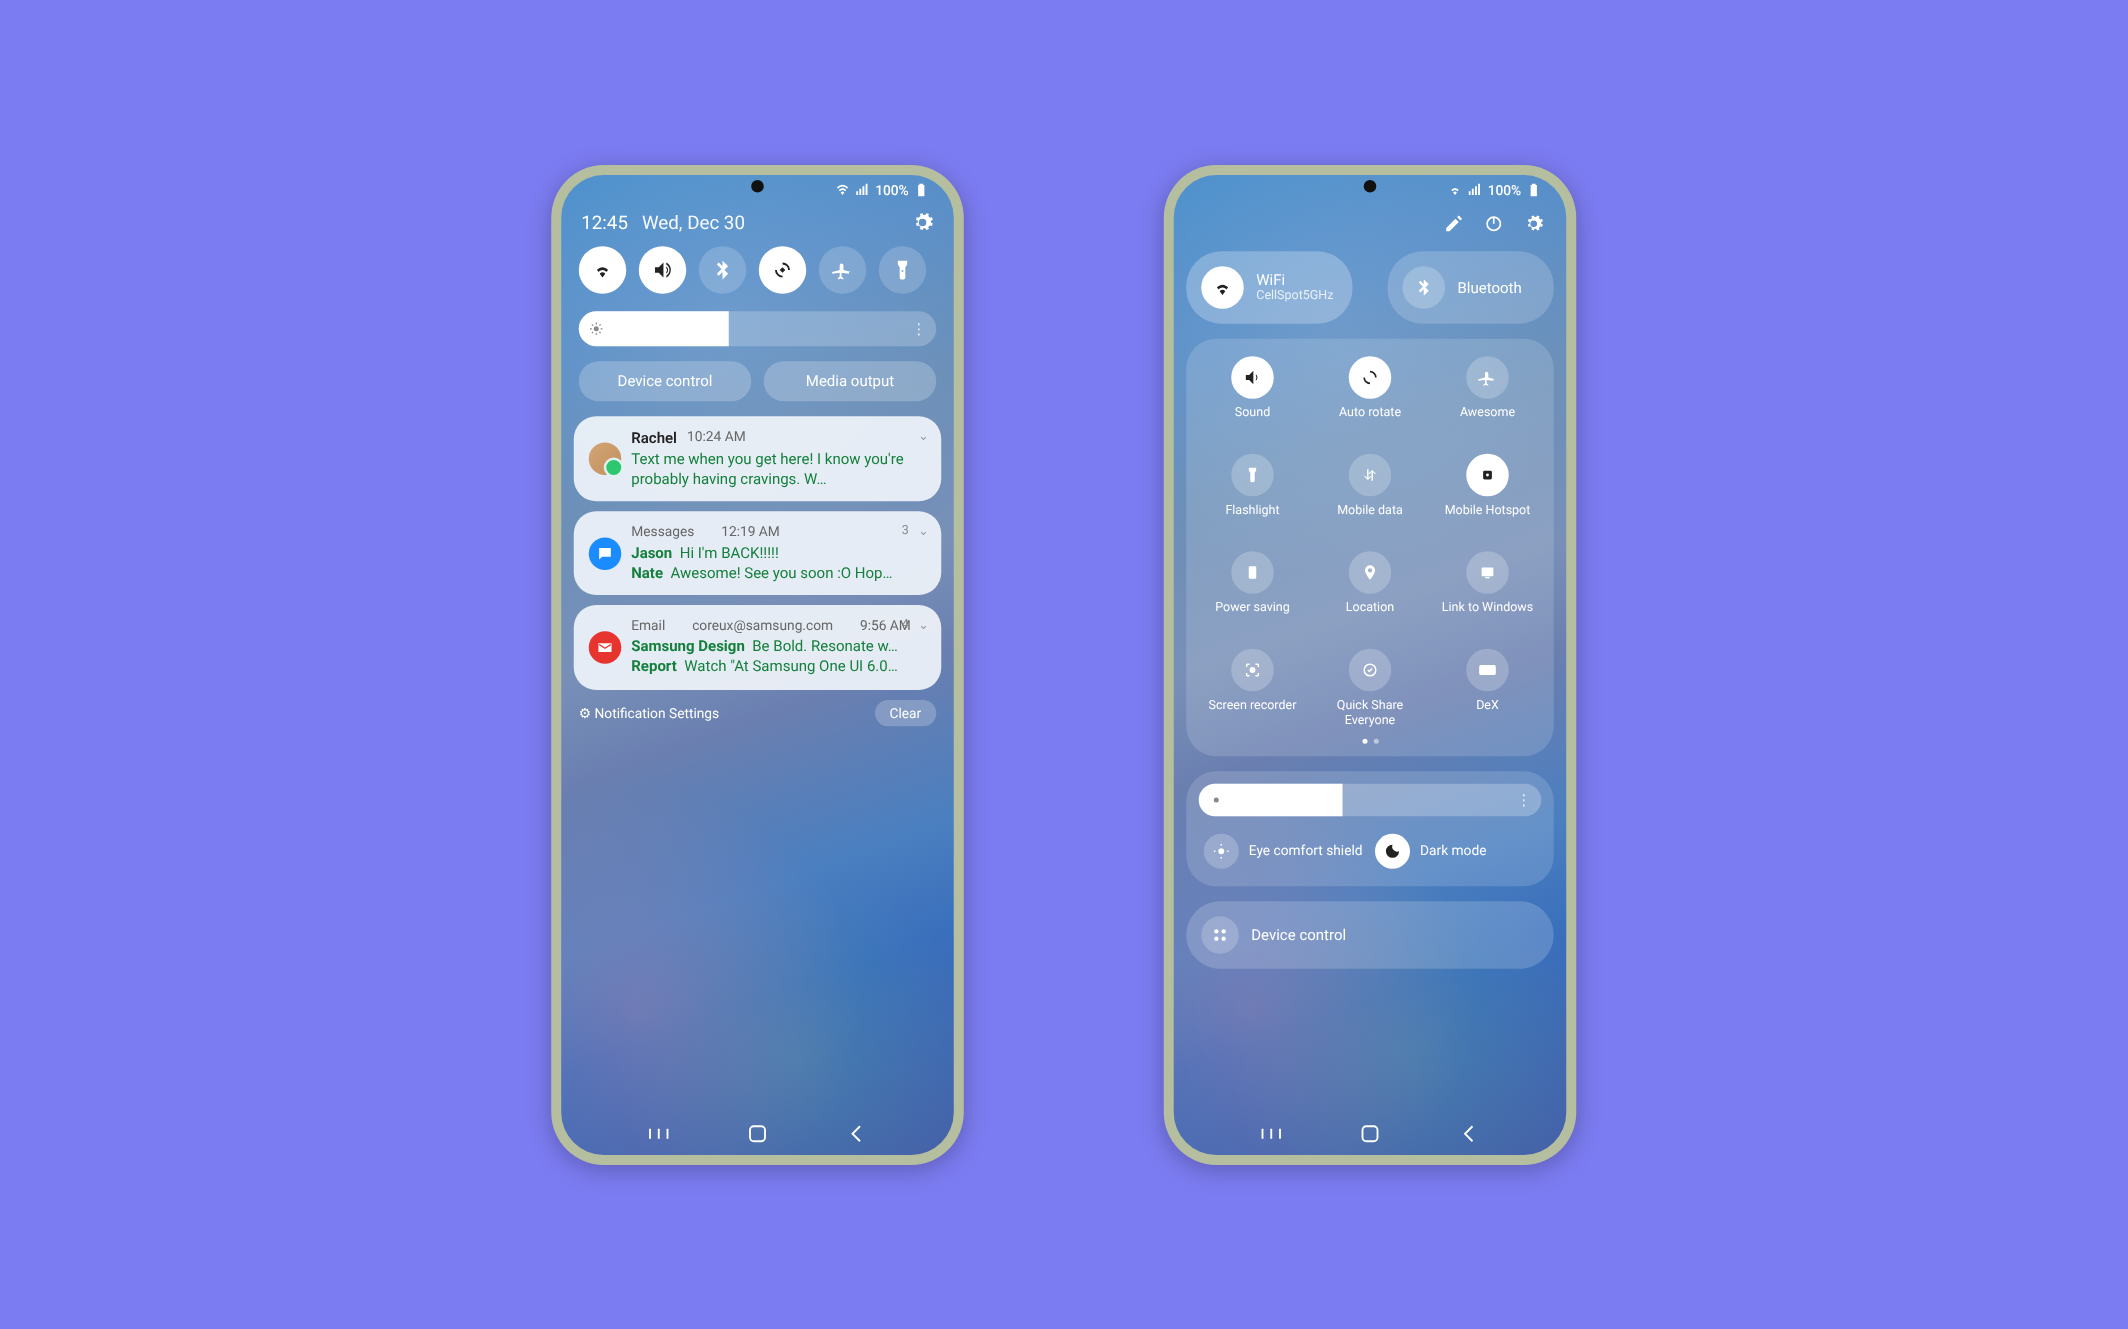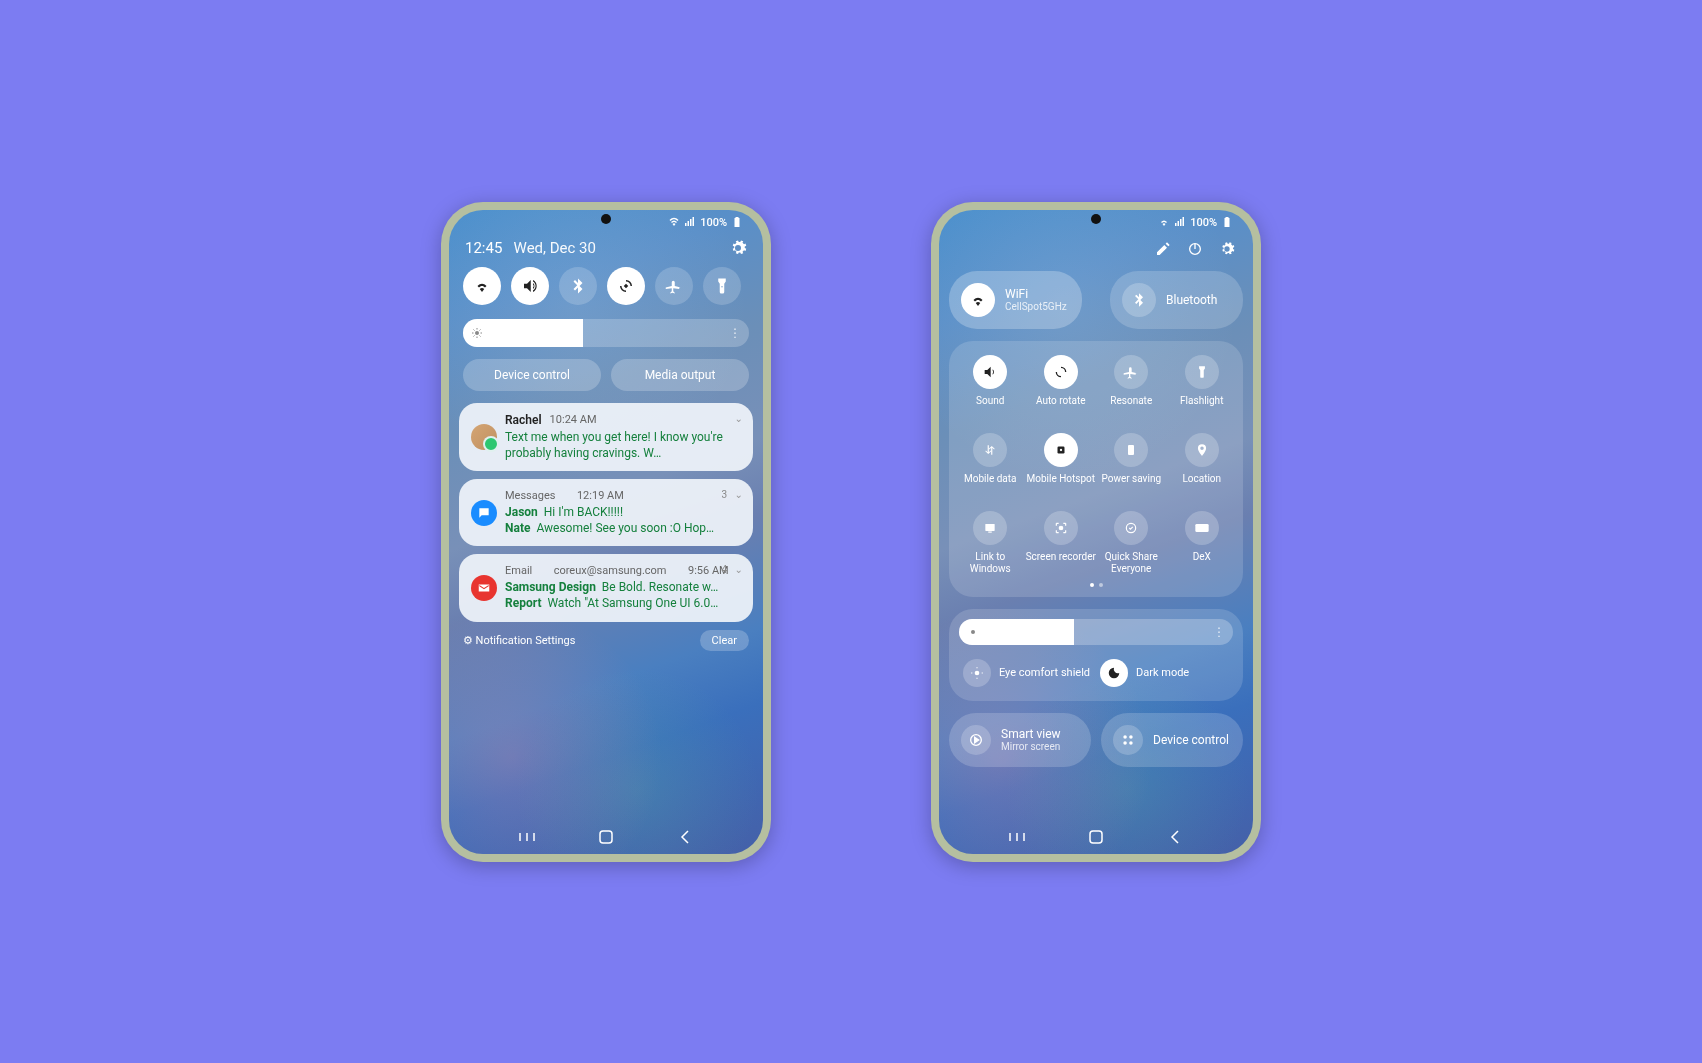--- a/index.html
+++ b/index.html
@@ -1,17 +1,17 @@
 <!DOCTYPE html>
 <html><head>
 <meta charset="utf-8">
 <style>
 * { margin: 0; padding: 0; box-sizing: border-box; font-family: -apple-system, BlinkMacSystemFont, 'Segoe UI', Roboto, sans-serif; }
 body { background: #7c7cf2; width: 1702px; height: 1063px; display: flex; align-items: center; justify-content: center; gap: 160px; }
-.phone { width: 330px; height: 660px; background: #b5bfa0; border-radius: 42px; padding: 8px; position: relative; box-shadow: 0 4px 20px rgba(0,0,0,0.25); }
+.phone { width: 330px; height: 800px; background: #b5bfa0; border-radius: 42px; padding: 8px; position: relative; box-shadow: 0 4px 20px rgba(0,0,0,0.25); }
 .screen { width: 100%; height: 100%; border-radius: 34px; overflow: hidden; position: relative; background: linear-gradient(160deg, #4a8fcc 0%, #5a8fc8 15%, #6b8fb8 30%, #7890b8 45%, #6a7fb0 55%, #4a7fc0 70%, #3a6fbc 80%, #4560a8 100%); }
 .screen::before { content:''; position:absolute; inset:0; background: radial-gradient(circle at 20% 85%, rgba(255,140,160,0.25) 0%, transparent 25%), radial-gradient(circle at 60% 90%, rgba(100,200,150,0.2) 0%, transparent 20%), radial-gradient(circle at 40% 15%, rgba(200,220,240,0.15) 0%, transparent 30%); }
 .camera { position: absolute; top: 12px; left: 50%; transform: translateX(-50%); width: 10px; height: 10px; background: #111; border-radius: 50%; z-index: 100; }
 .content { position: absolute; inset: 0; padding: 0 10px; color: #fff; display: flex; flex-direction: column; }
 .status-bar { display: flex; justify-content: flex-end; align-items: center; gap: 4px; padding: 6px 10px 2px; font-size: 11px; font-weight: 500; }
 .status-bar svg, .status-bar .ic { width: 12px; height: 12px; }
 .header-row { display: flex; align-items: center; justify-content: space-between; padding: 8px 6px 10px; }
 .dt { font-size: 15px; font-weight: 400; }
 .dt .dater { font-weight: 400; opacity: 0.95; }
 .gear { width: 18px; height: 18px; }
@@ -45,21 +45,21 @@
 .tile-row { display:flex; gap:28px; padding:0 0; }
 .tile { flex:1; height:58px; border-radius:28px; display:flex; align-items:center; padding:0 12px; gap:10px; }
 .tile.on { background: rgba(255,255,255,0.25); }
 .tile.off { background: rgba(255,255,255,0.18); }
 .tile .tile-icon { width:34px; height:34px; border-radius:50%; display:flex; align-items:center; justify-content:center; flex-shrink:0; }
 .tile.on .tile-icon { background:#fff; color:#222; }
 .tile.off .tile-icon { background: rgba(255,255,255,0.22); color:#fff; }
 .tile .tile-text .t1 { font-size:12px; }
 .tile .tile-text .t2 { font-size:10px; opacity:0.8; }
 .grid-panel { background: rgba(255,255,255,0.15); border-radius: 24px; margin-top:12px; padding:14px 6px 10px; }
-.grid { display:grid; grid-template-columns: repeat(4,1fr); gap:14px 0; }
+.grid { display:grid; grid-template-columns: repeat(3,1fr); gap:14px 0; }
 .gbtn { display:flex; flex-direction:column; align-items:center; gap:6px; }
 .gbtn .circ { width:34px; height:34px; border-radius:50%; display:flex; align-items:center; justify-content:center; }
 .gbtn.on .circ { background:#fff; color:#222; }
 .gbtn.off .circ { background: rgba(255,255,255,0.22); color:#fff; }
 .gbtn .lbl { font-size:10px; text-align:center; line-height:1.2; min-height:24px; }
 .dots { display:flex; justify-content:center; gap:5px; margin-top:8px; }
 .dots span { width:4px; height:4px; border-radius:50%; background:rgba(255,255,255,0.5); }
 .dots span.active { background:#fff; }
 .bright-panel { background: rgba(255,255,255,0.15); border-radius:24px; margin-top:12px; padding:10px; }
 .bright-panel .brightness { margin:0; height:26px; background:rgba(255,255,255,0.25); }
@@ -289,21 +289,21 @@
                 </svg>
               </div>
               <div class="lbl">Auto rotate</div>
             </div>
           <div class="gbtn off">
               <div class="circ">
                 <svg width="16" height="16" viewBox="0 0 24 24" fill="currentColor">
                   <path d="M21 14l-8-2V7a2 2 0 00-4 0v5l-8 2v2l8-1v4l-2 2v1l3-1 3 1v-1l-2-2v-4l8 1v-2z"></path>
                 </svg>
               </div>
-              <div class="lbl">Resonate</div>
+              <div class="lbl">Awesome</div>
             </div>
           <div class="gbtn off">
               <div class="circ">
                 <svg width="14" height="14" viewBox="0 0 24 24" fill="currentColor">
                   <path d="M7 2h10v4l-2 3v11a2 2 0 01-2 2h-2a2 2 0 01-2-2V9L7 6V2z"></path>
                 </svg>
               </div>
               <div class="lbl">Flashlight</div>
             </div>
           <div class="gbtn off">
@@ -403,32 +403,20 @@
               <div class="tc">
                 <svg width="14" height="14" viewBox="0 0 24 24" fill="currentColor">
                   <path d="M12 3a9 9 0 109 9 7 7 0 01-9-9z"></path>
                 </svg>
               </div>
               <div class="tl">Dark mode</div>
             </div>
         </div>
       </div>
       <div class="bottom-tiles">
-        <div class="btile">
-          <div class="bi">
-              <svg width="16" height="16" viewBox="0 0 24 24" fill="none" stroke="#fff" stroke-width="2">
-                <circle cx="12" cy="12" r="8"></circle>
-                <path d="M10 8l6 4-6 4V8z" fill="#fff"></path>
-              </svg>
-            </div>
-          <div>
-              <div class="bt1">Smart view</div>
-              <div class="bt2">Mirror screen</div>
-            </div>
-        </div>
         <div class="btile">
           <div class="bi">
               <svg width="14" height="14" viewBox="0 0 24 24" fill="#fff">
                 <circle cx="7" cy="7" r="3"></circle>
                 <circle cx="17" cy="7" r="3"></circle>
                 <circle cx="7" cy="17" r="3"></circle>
                 <circle cx="17" cy="17" r="3"></circle>
               </svg>
             </div>
           <div class="bt1">Device control</div>

